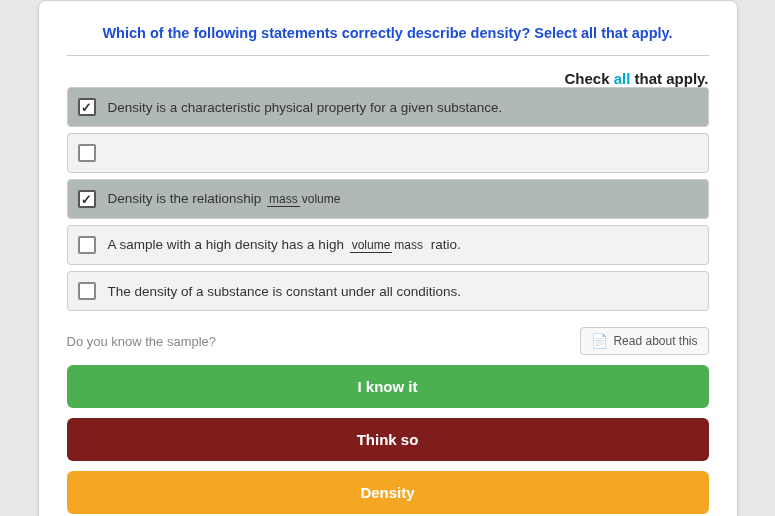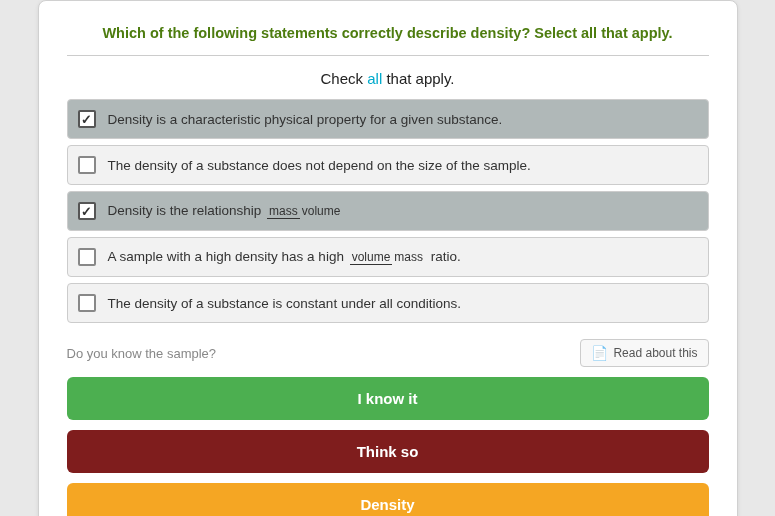--- a/index.html
+++ b/index.html
@@ -16,35 +16,35 @@
       background: #fff;
       border: 1px solid #d0d0d0;
       border-radius: 8px;
       width: 700px;
       padding: 24px 28px 20px 28px;
       box-shadow: 0 1px 4px rgba(0,0,0,0.08);
     }
     .question {
       font-size: 14.5px;
       font-weight: 700;
-      color: #4d7c0f;
+      color: #1d4ed8;
       text-align: center;
       margin-bottom: 14px;
     }
     .divider {
       border: none;
       border-top: 1px solid #ccc;
       margin-bottom: 14px;
     }
     .check-all {
-      text-align: center;
+      text-align: right;
       font-size: 15px;
-      font-weight: 400;
+      font-weight: 700;
       color: #222;
-      margin-bottom: 12px;
+      margin-bottom: 0;
     }
     .check-all .all-word {
       color: #00aacc;
     }
     .option-row {
       display: flex;
       align-items: center;
       padding: 10px 10px;
       border: 1px solid #ccc;
       border-radius: 4px;
@@ -158,21 +158,20 @@
 
   <div class="option-row checked">
     <div class="checkbox">
       <span class="checkmark">✓</span>
     </div>
     <span class="option-text">Density is a characteristic physical property for a given substance.</span>
   </div>
 
   <div class="option-row">
     <div class="checkbox"></div>
-    <span class="option-text">The density of a substance does not depend on the size of the sample.</span>
   </div>
 
   <div class="option-row checked">
     <div class="checkbox">
       <span class="checkmark">✓</span>
     </div>
     <span class="option-text">
       <span>Density is the relationship</span>
       <span class="fraction">
         <span class="numerator">mass</span>

